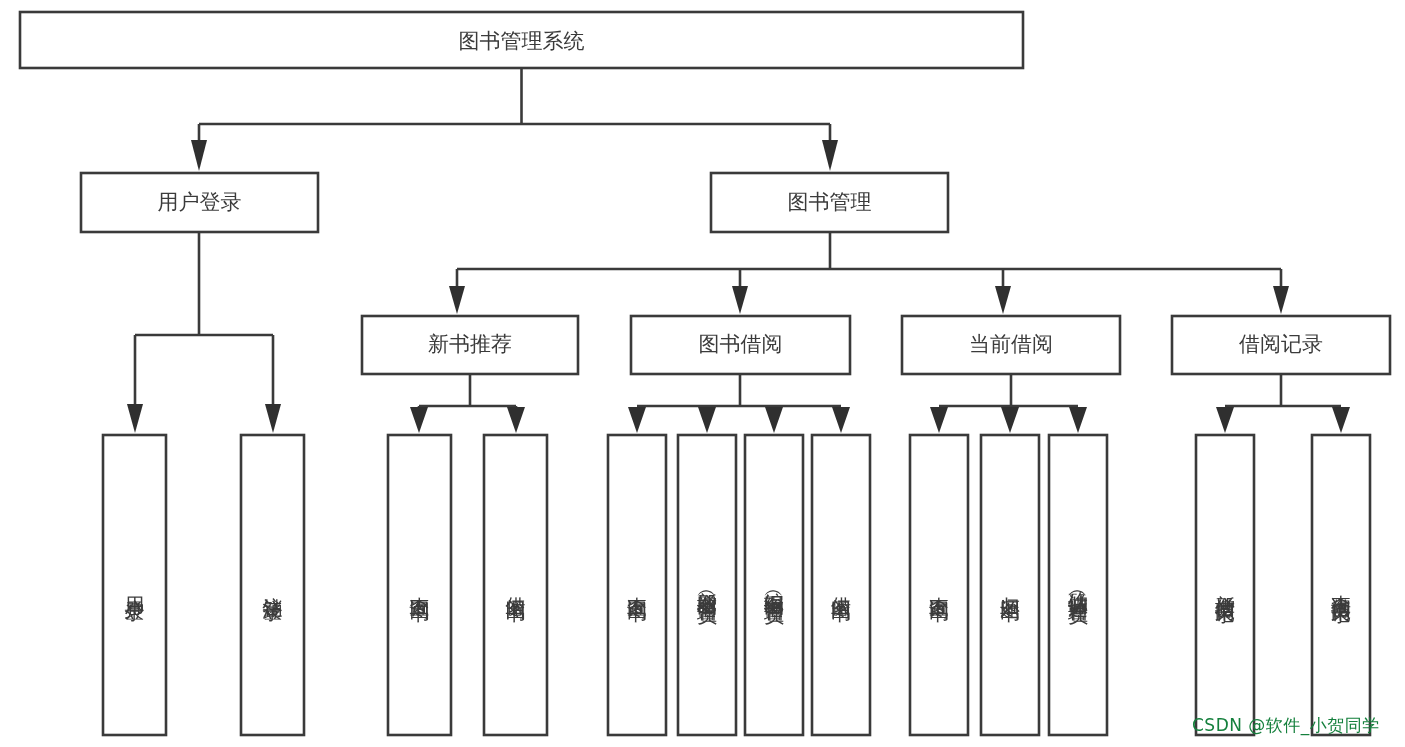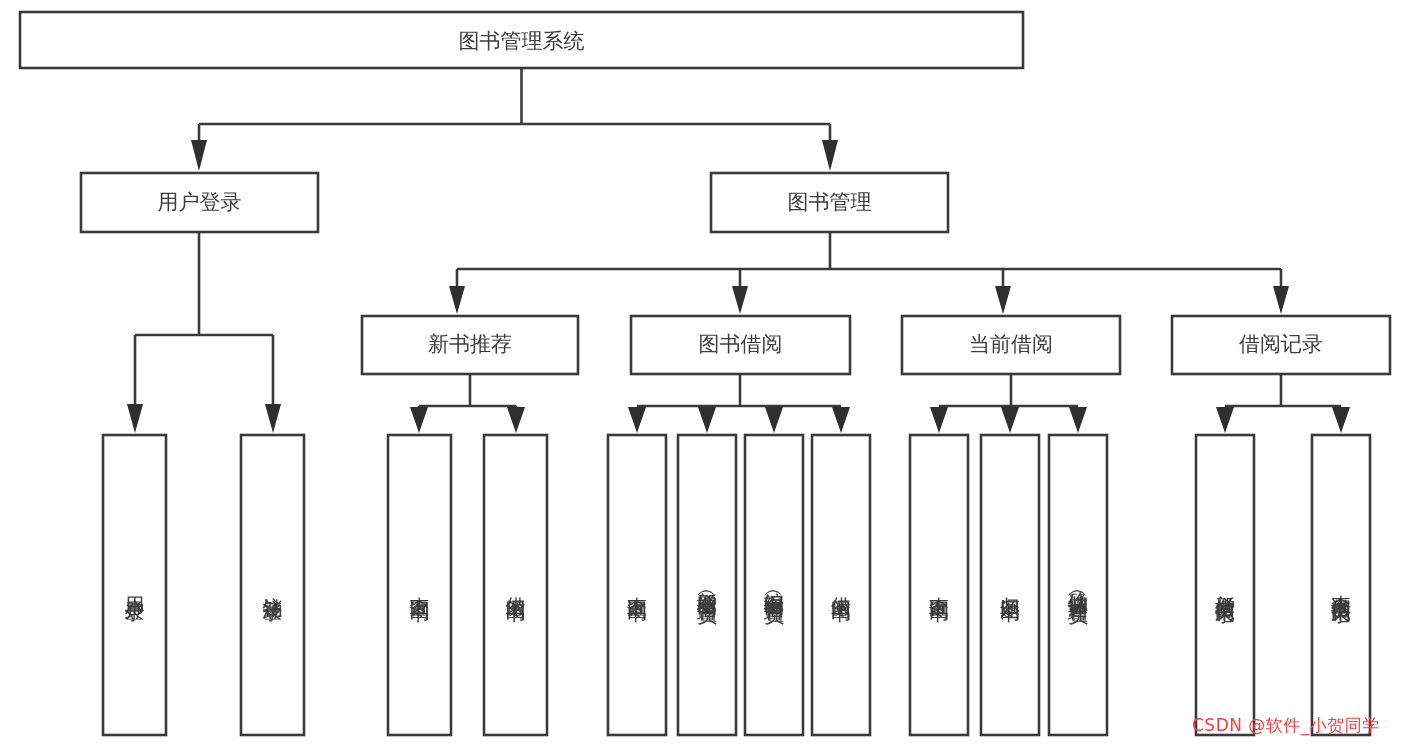--- a/index.html
+++ b/index.html
@@ -62,21 +62,21 @@
     line-height: 1.06;
     letter-spacing: 2px;
     color: #3b3b3b;
     white-space: nowrap;
     pointer-events: none;
   }
   .watermark {
     position: absolute;
     font-family: "DejaVu Sans", "Liberation Sans", sans-serif;
     font-size: 17px;
-    color: #ef4444;
+    color: #15803d;
     white-space: nowrap;
     letter-spacing: 0.5px;
   }
 </style>
 </head>
 <body>
 
 <div id="diagram-root">
 
   <svg class="diagram-canvas" viewBox="0 0 1405 747">

